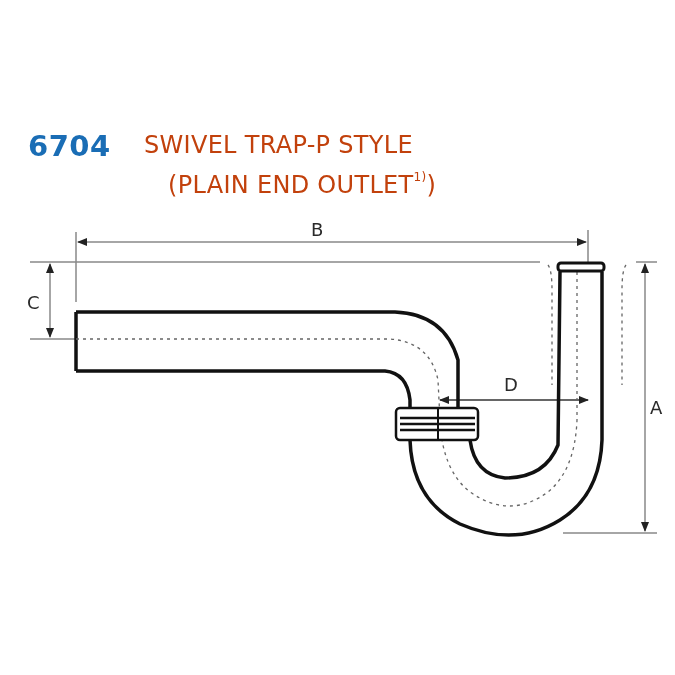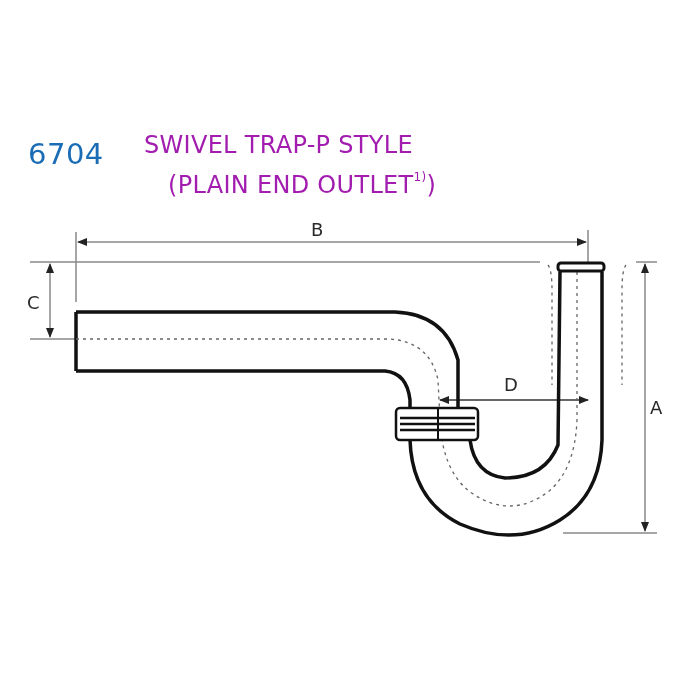--- a/index.html
+++ b/index.html
@@ -1,19 +1,19 @@
 <!DOCTYPE html>
 <html><head>
   <meta charset="utf-8">
   <style>
     html, body { margin: 0; padding: 0; background: #ffffff; }
     body { width: 675px; height: 675px; position: relative; overflow: hidden; font-family: "DejaVu Sans", sans-serif; }
     .title-wrap { position: absolute; left: 28px; top: 125px; }
-    .part-number { position: absolute; left: 0; top: 12px; font-family: "DejaVu Sans", sans-serif; font-weight: normal; font-size: 29px; color: var(--accent); letter-spacing: 0.5px; }
-    .title-line { position: absolute; left: 116px; font-family: "DejaVu Sans", sans-serif; font-size: 24px; color: #a21caf; white-space: nowrap; letter-spacing: 0.3px; }
+    .part-number { position: absolute; left: 0; top: 4px; font-family: "DejaVu Sans", sans-serif; font-weight: bold; font-size: 29px; color: var(--accent); letter-spacing: 0.5px; }
+    .title-line { position: absolute; left: 116px; font-family: "DejaVu Sans", sans-serif; font-size: 24px; color: #c2410c; white-space: nowrap; letter-spacing: 0.3px; }
     .title-line.l1 { top: 6px; }
     .title-line.l2 { top: 46px; margin-left: 24px; }
     .sup { font-size: 12px; vertical-align: super; position: relative; top: -3px; }
     svg.drawing { position: absolute; left: 0; top: 0; }
     .dim-label { position: absolute; font-family: "DejaVu Sans", sans-serif; font-size: 18px; color: #2a2a2a; }
   </style>
 </head>
 <body>
 
 <div class="title-wrap" style="--accent:#1a6db5;">

